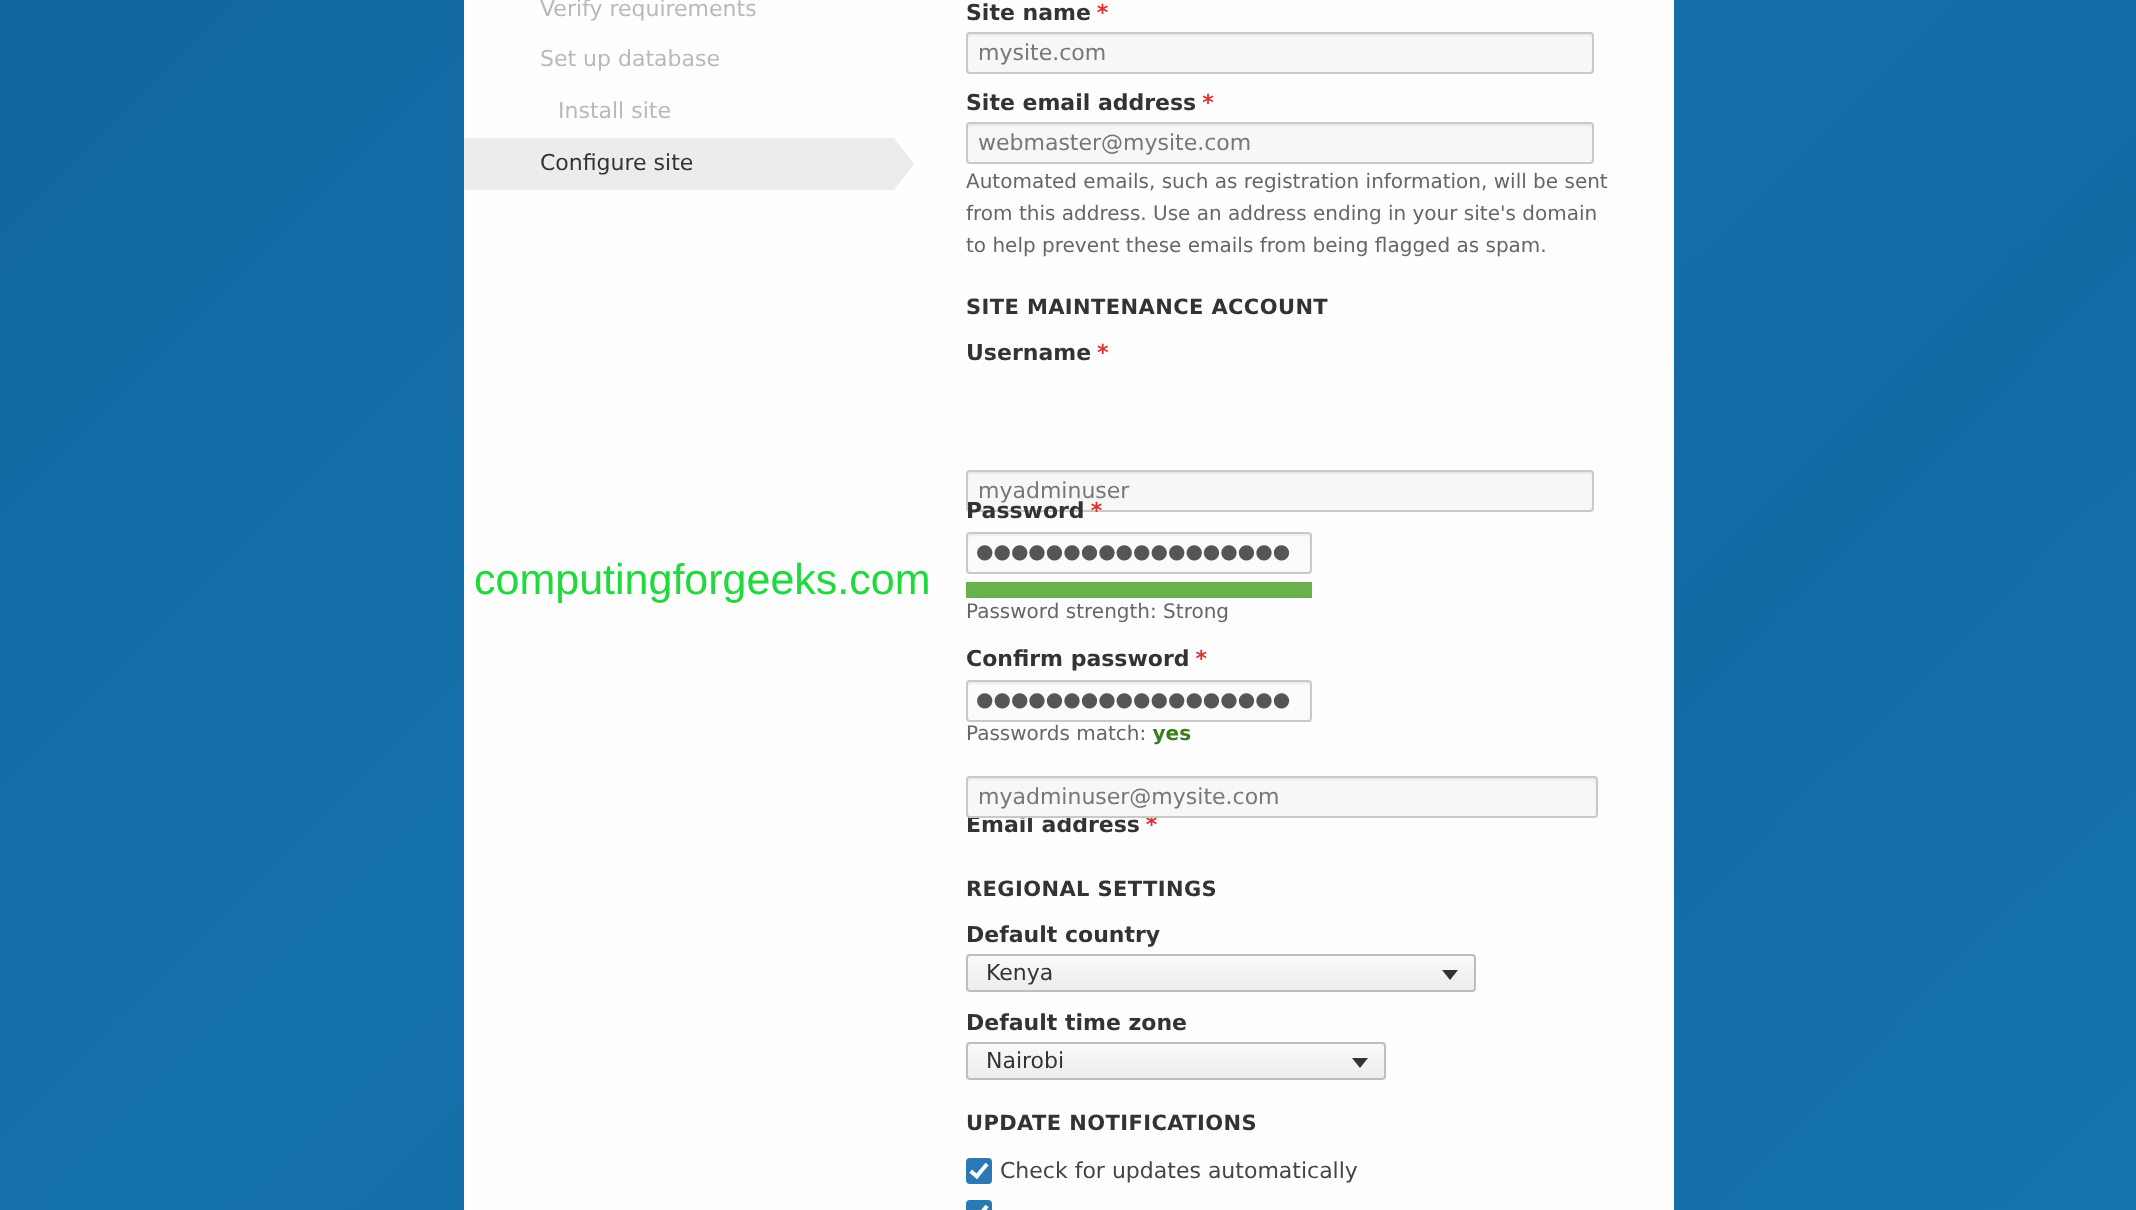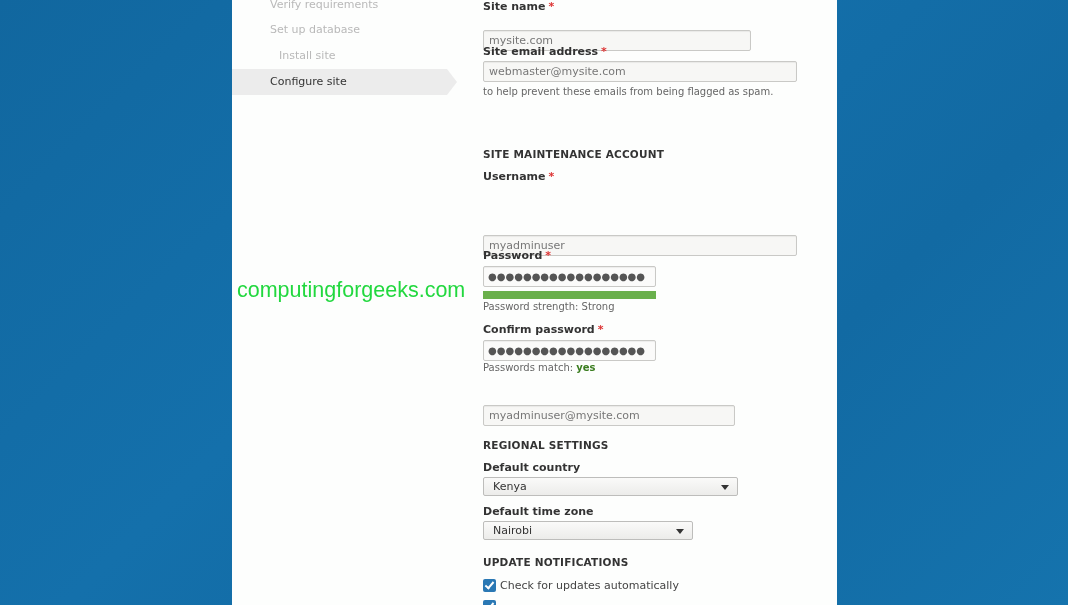--- a/index.html
+++ b/index.html
@@ -165,31 +165,33 @@
     <div class="step active" style="top:69px;">
       <span>Configure site</span>
     </div>
   </div>
 
   <div class="form">
 
     <div class="field-label" style="top:0px;">
       <span>Site name</span><span class="req">*</span>
     </div>
-    <div class="text-input" style="top:16px; width:268px;margin-top:14px;">
+    <div class="text-input" style="top:16px; width:314px;">
       <span>mysite.com</span>
     </div>
 
     <div class="field-label" style="top:45px;">
       <span>Site email address</span><span class="req">*</span>
     </div>
     <div class="text-input" style="top:61px; width:314px;">
       <span>webmaster@mysite.com</span>
     </div>
     <div class="desc" style="top:84px; width:330px;">
+      <div>Automated emails, such as registration information, will be sent</div>
+      <div>from this address. Use an address ending in your site's domain</div>
       <div>to help prevent these emails from being flagged as spam.</div>
     </div>
 
     <div class="section-title" style="top:148px;">SITE MAINTENANCE ACCOUNT</div>
 
     <div class="field-label" style="top:170px;">
       <span>Username</span><span class="req">*</span>
     </div>
     <div class="text-input" style="top:187px; width:314px;margin-top:48px;">
       <span>myadminuser</span>
@@ -213,21 +215,21 @@
       <span>●●●●●●●●●●●●●●●●●●</span>
     </div>
     <div class="desc" style="top:360px; white-space:nowrap;">
       <span>Passwords match:</span>
       <span class="match-yes">yes</span>
     </div>
 
     <div class="field-label" style="top:384px;margin-top:22px;">
       <span>Email address</span><span class="req">*</span>
     </div>
-    <div class="text-input" style="top:405px; width:252px;">
+    <div class="text-input" style="top:388px; width:316px;">
       <span>myadminuser@mysite.com</span>
     </div>
 
     <div class="section-title" style="top:439px;">REGIONAL SETTINGS</div>
 
     <div class="field-label" style="top:461px;">Default country</div>
     <div class="select" style="top:477px; width:255px;">
       <span>Kenya</span>
       <span class="caret"></span>
     </div>

